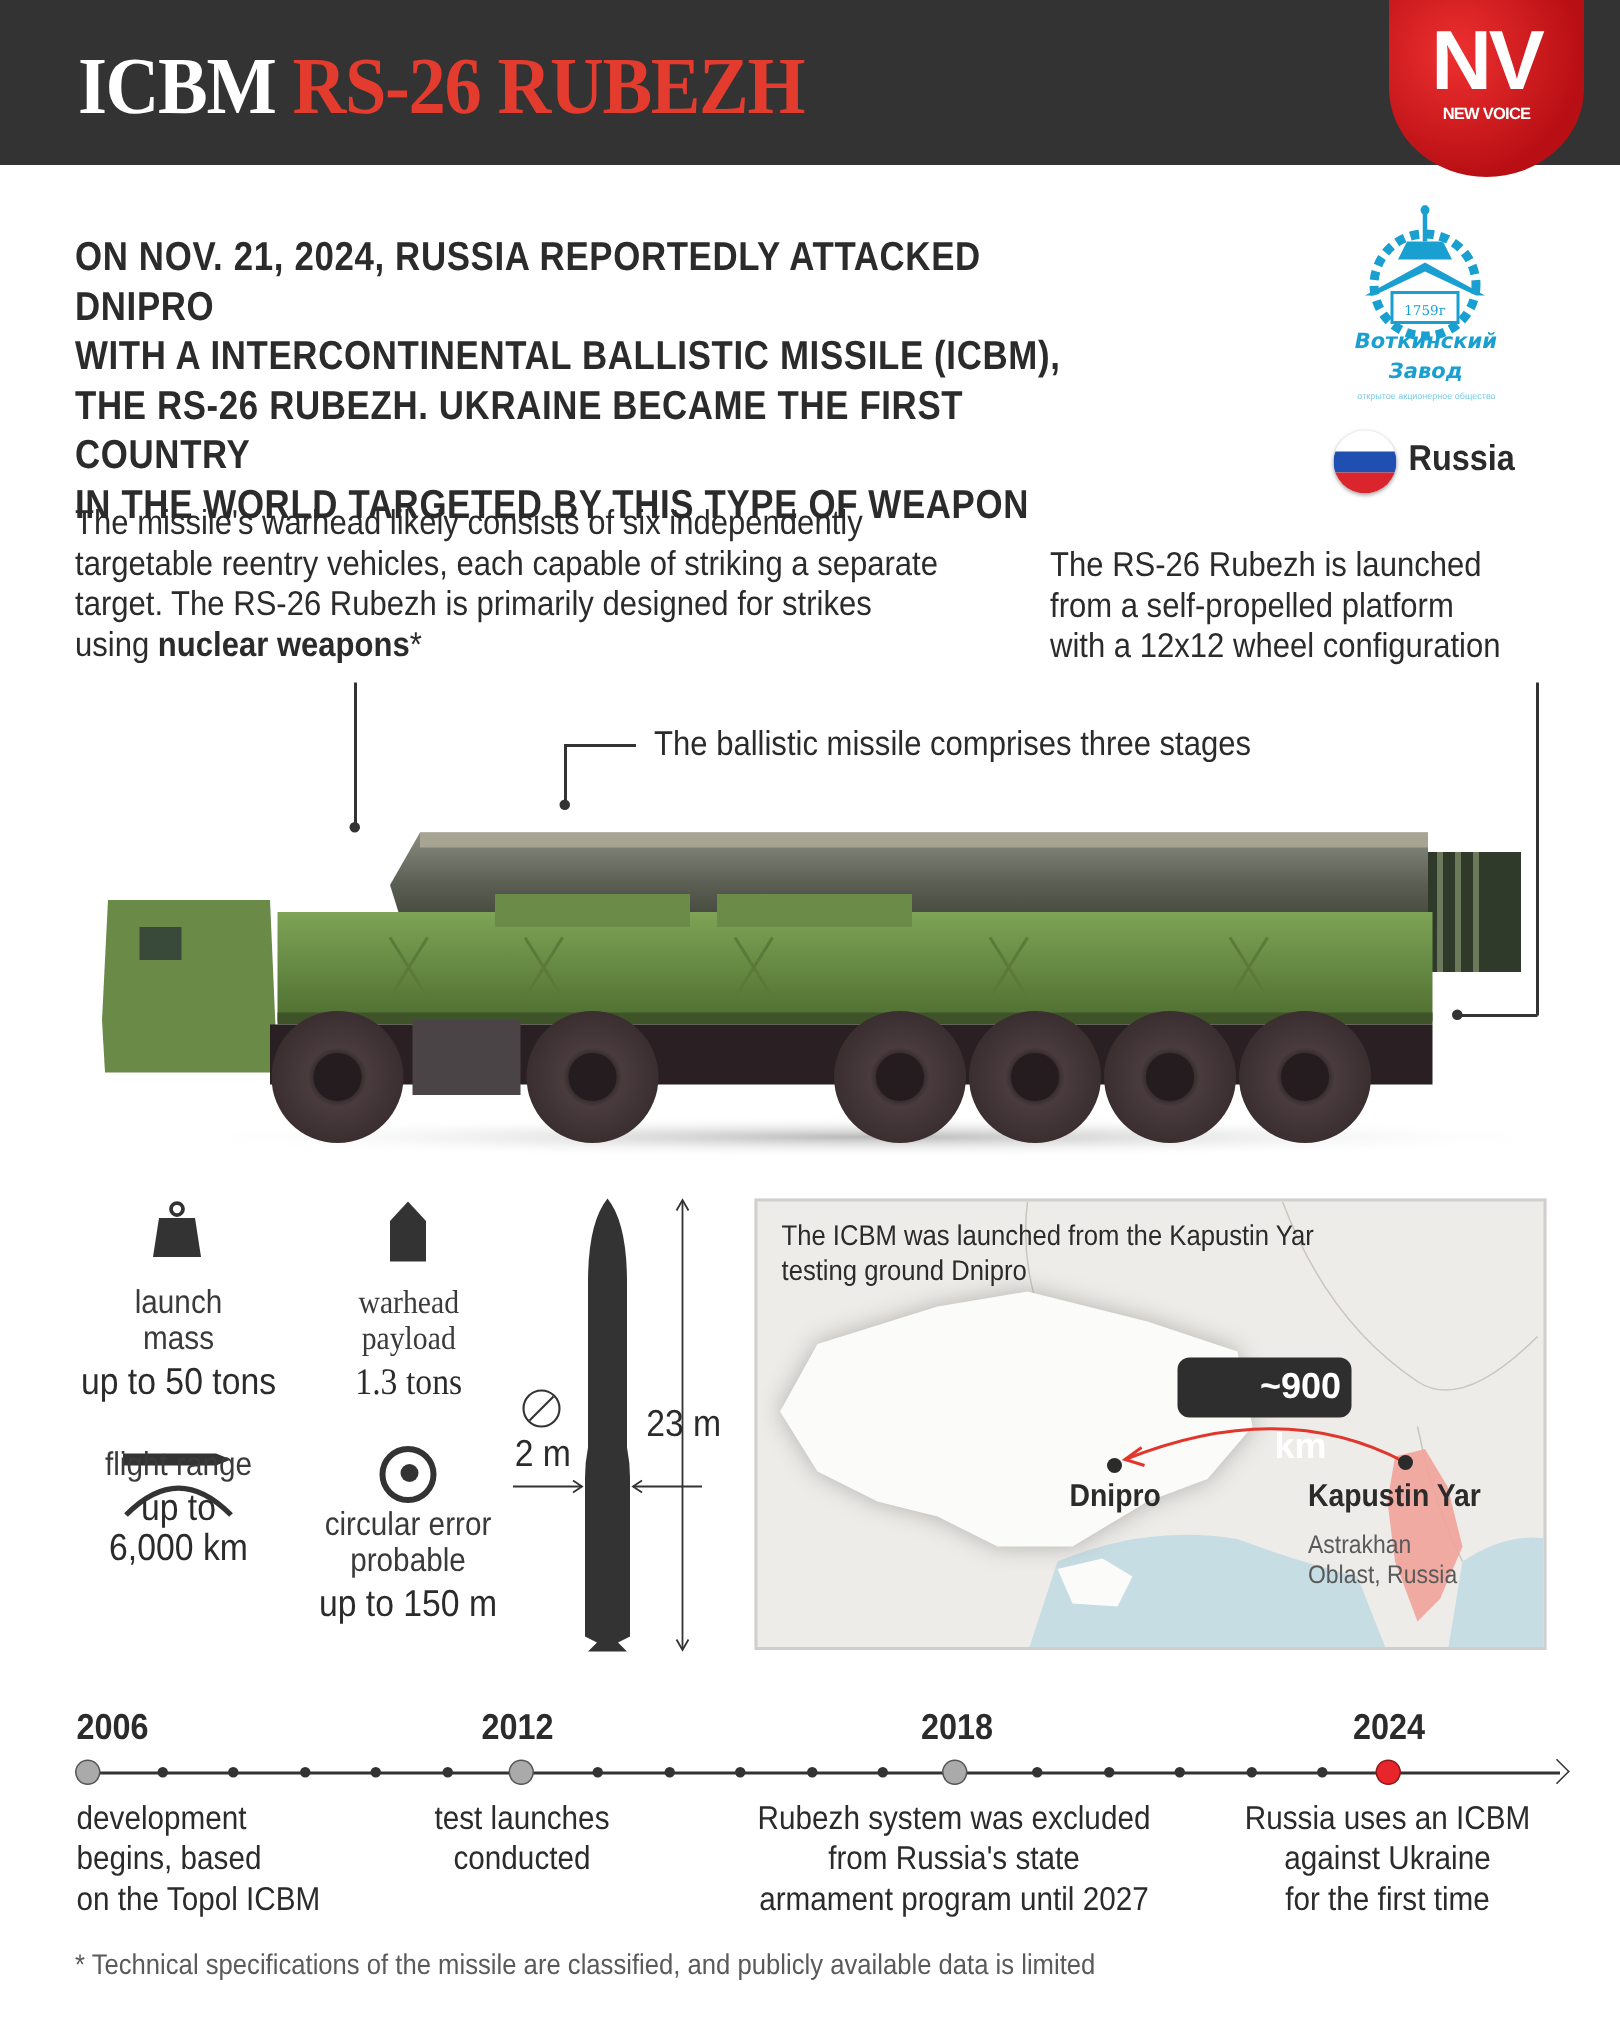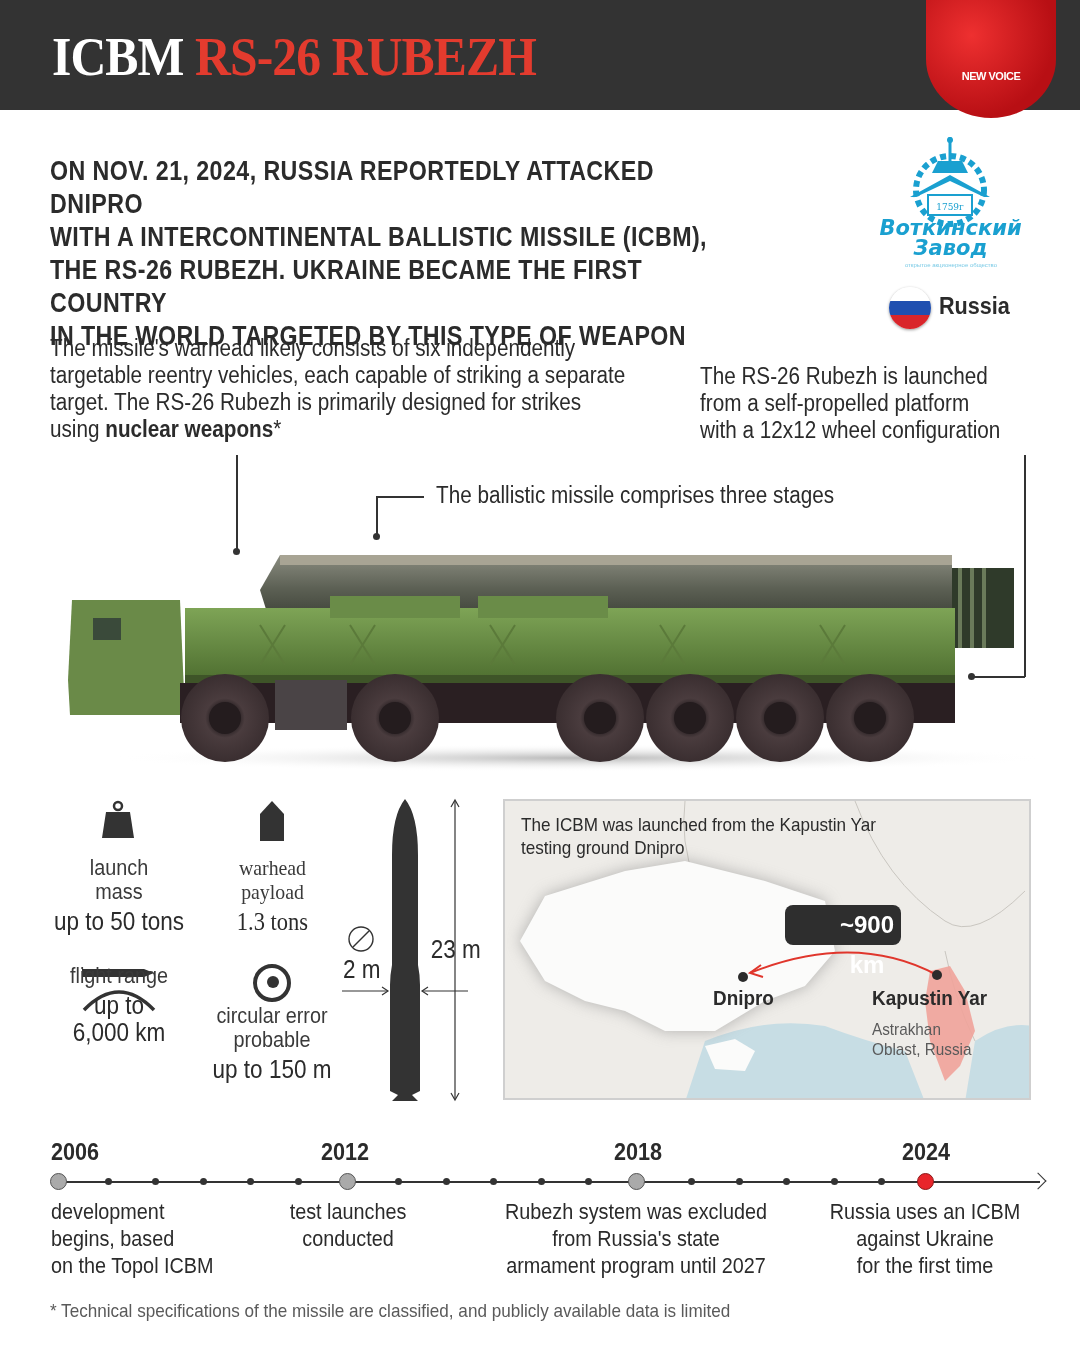--- a/index.html
+++ b/index.html
@@ -10,21 +10,21 @@
   .title { position: absolute; left: 52px; top: 26px; font-family: "Liberation Serif", serif; font-weight: bold; font-size: 54px; letter-spacing: -1px; transform: scaleX(0.92); transform-origin: left; white-space: nowrap; }
   .title .w { color: #ffffff; }
   .title .r { color: #e33b2e; }
   .logo-nv { position: absolute; left: 926px; top: 0; width: 130px; height: 118px; border-radius: 0 0 65px 65px / 0 0 59px 59px; background: radial-gradient(circle at 35% 30%, #ee3030, #b80f14 70%); overflow: hidden; }
   .logo-nv .nv { position: absolute; left: 0; width: 130px; top: 12px; text-align: center; color: #fff; font-weight: bold; font-size: 56px; letter-spacing: -2px; line-height: 56px; }
   .logo-nv .nvv { position: absolute; left: 0; width: 130px; top: 70px; text-align: center; color: #fff; font-weight: bold; font-size: 11px; letter-spacing: -0.5px; }
 
   .lead { position: absolute; left: 50px; top: 155px; width: 800px; font-family: "Liberation Sans", sans-serif; font-weight: bold; font-size: 27px; line-height: 33px; text-transform: uppercase; color: #2b2b2b; transform: scaleX(0.86); transform-origin: left; white-space: pre-line; letter-spacing: 0.5px; }
 
   .plant-logo { position: absolute; left: 880px; top: 135px; width: 140px; height: 140px; }
-  .plant-name { position: absolute; left: 878px; top: 218px; width: 145px; text-align: center; color: #1aa0d0; font-weight: bold; font-style: italic; font-size: 21px; line-height: 20px; font-family: "DejaVu Sans", sans-serif; }
+  .plant-name { position: absolute; left: 878px; top: 218px; width: 145px; text-align: center; color: #1aa0d0; font-weight: bold; font-style: italic; font-size: 14px; line-height: 20px; font-family: "DejaVu Sans", sans-serif; }
   .plant-sub { position: absolute; left: 886px; top: 262px; width: 130px; text-align: center; color: #7ccbe6; font-size: 6px; }
   .flag { position: absolute; left: 889px; top: 287px; width: 42px; height: 42px; border-radius: 50%; overflow: hidden; box-shadow: 0 1px 3px rgba(0,0,0,0.4); }
   .flag div { height: 14px; }
   .country { position: absolute; left: 939px; top: 292px; font-weight: bold; font-size: 24px; color: #2b2b2b; transform: scaleX(0.9); transform-origin: left; }
 
   .desc-left { position: absolute; left: 50px; top: 335px; width: 640px; font-size: 23px; line-height: 27px; color: #2b2b2b; transform: scaleX(0.9); transform-origin: left; }
   .desc-left b { font-weight: bold; }
   .desc-right { position: absolute; left: 700px; top: 363px; width: 380px; font-size: 23px; line-height: 27px; color: #2b2b2b; transform: scaleX(0.9); transform-origin: left; white-space: pre-line; }
   .stages { position: absolute; left: 436px; top: 482px; font-size: 23px; color: #2b2b2b; transform: scaleX(0.9); transform-origin: left; white-space: nowrap; }
 
@@ -59,20 +59,21 @@
 </head>
 <body>
 
 <div class="header">
   <div class="title">
     <span class="w">ICBM</span>
     <span class="r">RS-26 RUBEZH</span>
   </div>
 </div>
 <div class="logo-nv">
+  <div class="nv">NV</div>
   <div class="nvv">NEW VOICE</div>
 </div>
 
 <div class="lead">On Nov. 21, 2024, Russia reportedly attacked Dnipro
 with a intercontinental ballistic missile (ICBM),
 the RS-26 Rubezh. Ukraine became the first country
 in the world targeted by this type of weapon</div>
 
 <svg class="plant-logo" viewBox="0 0 140 140">
   <g fill="none" stroke="#1aa0d0" stroke-width="6">

